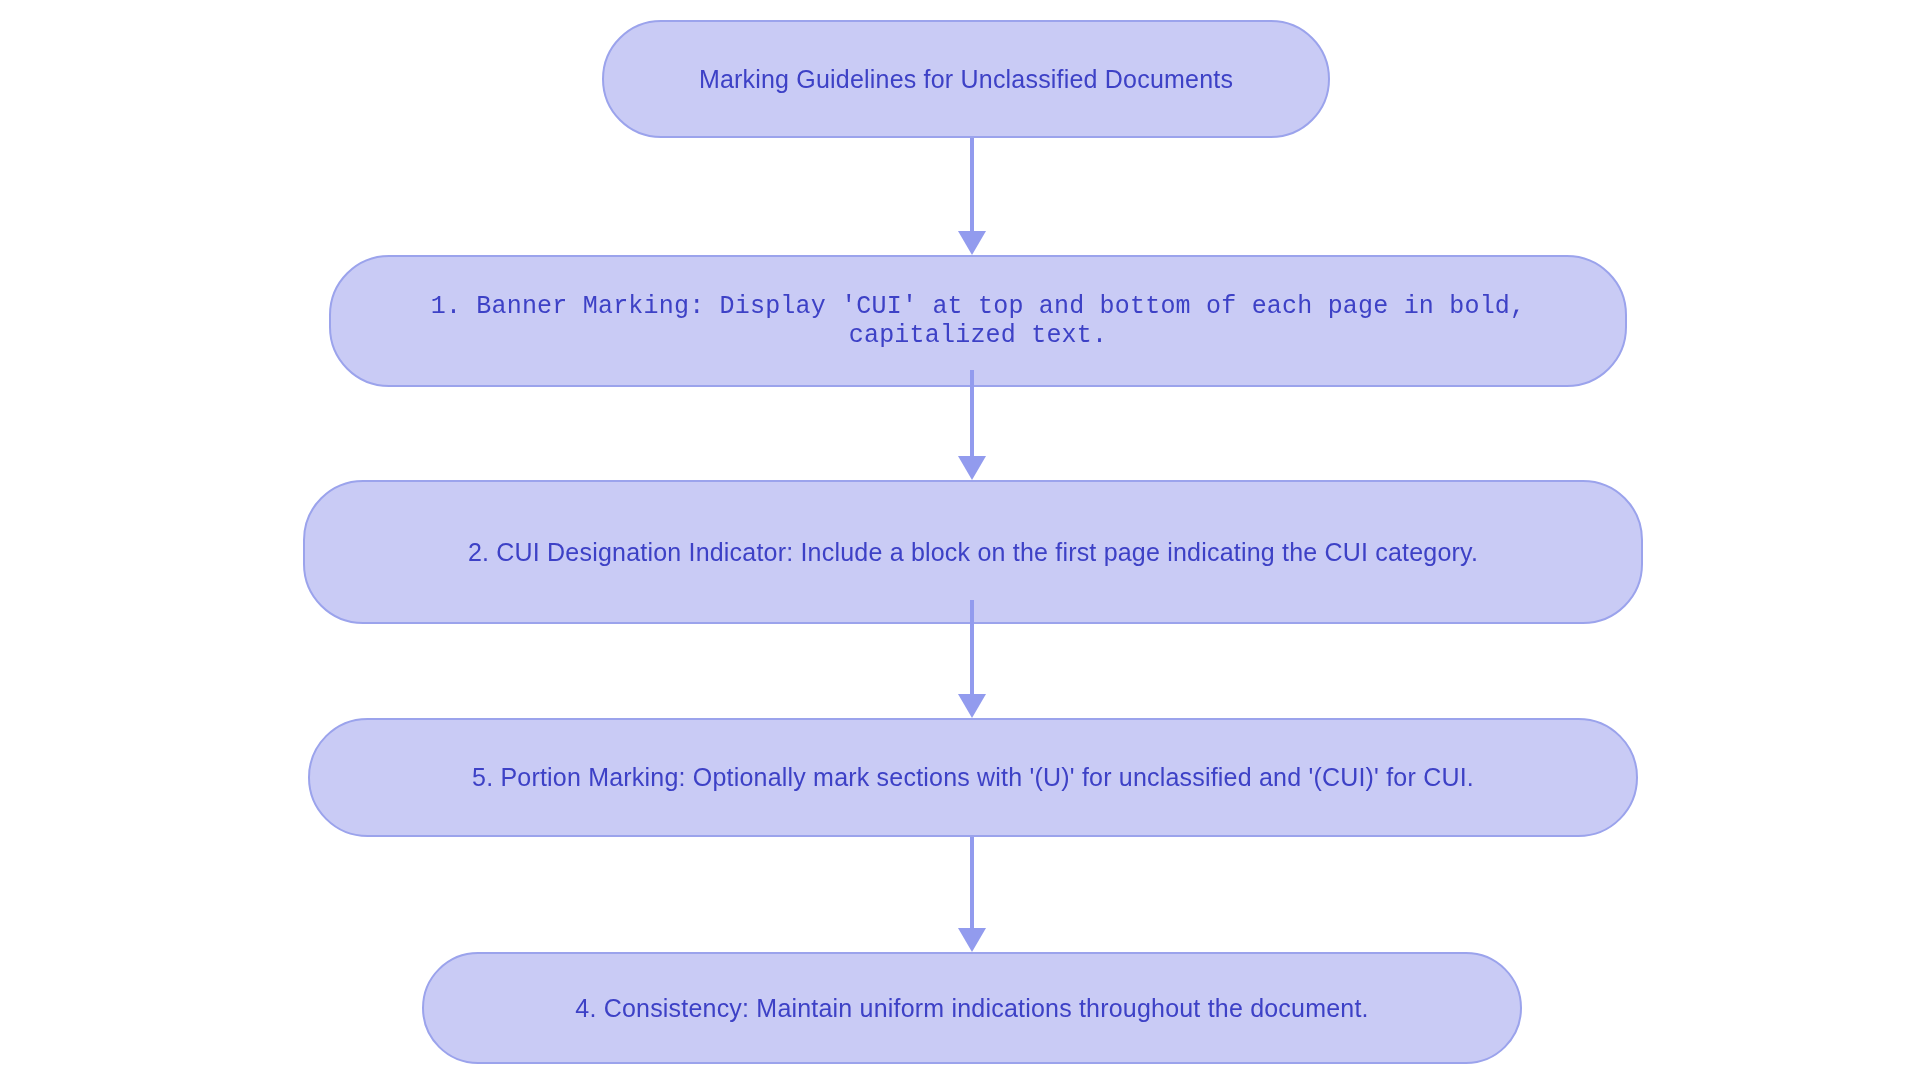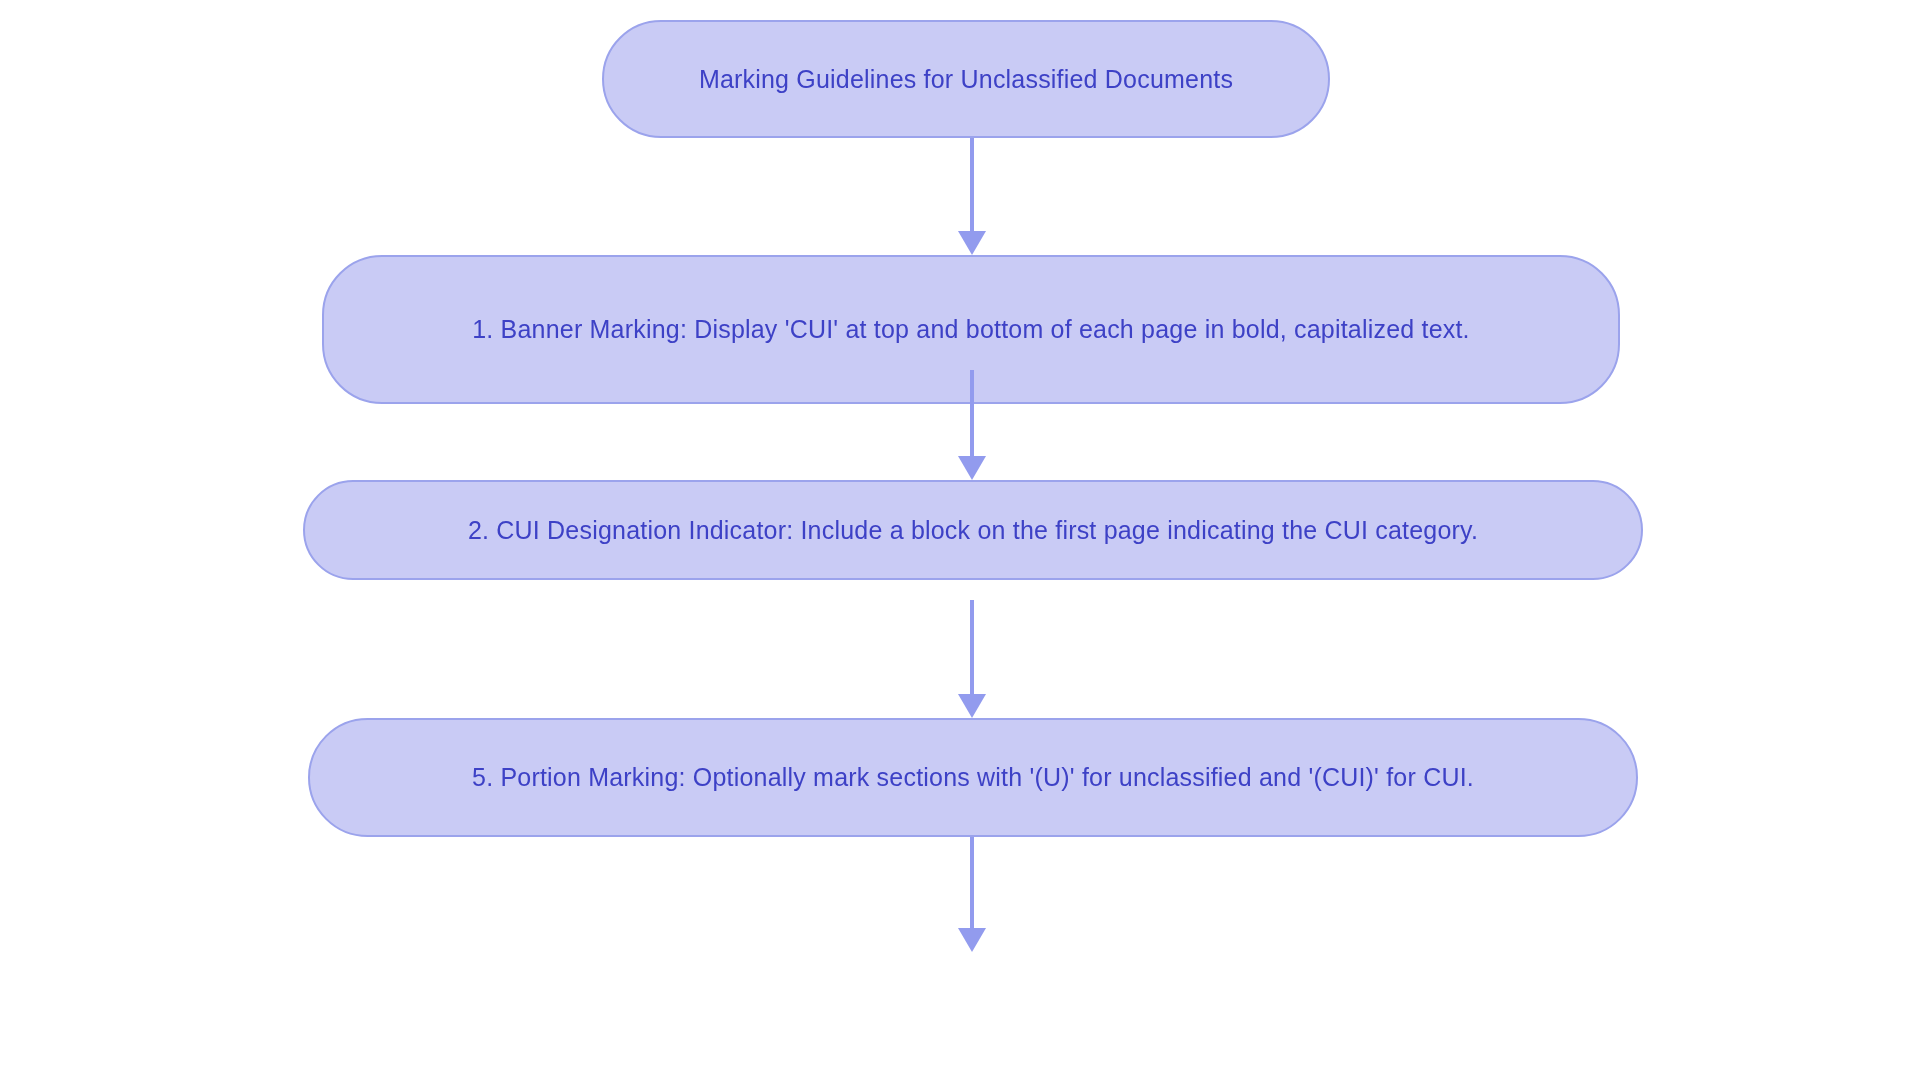--- a/index.html
+++ b/index.html
@@ -60,41 +60,44 @@
 
   <div class="node" style="left:602px;top:20px;width:728px;height:118px;">
     <span>Marking Guidelines for Unclassified Documents</span>
   </div>
 
   <div class="arrow" style="left:958px;top:138px;height:117px;">
     <div class="stem"></div>
     <div class="head"></div>
   </div>
 
-  <div class="node" style="left:322px;top:255px;width:1298px;height:149px;">
+  <div class="node" style="left:329px;top:255px;width:1298px;height:132px;font-family:Liberation Mono, monospace;">
     <span>1. Banner Marking: Display 'CUI' at top and bottom of each page in bold, capitalized text.</span>
   </div>
 
   <div class="arrow" style="left:958px;top:370px;height:110px;">
     <div class="stem"></div>
     <div class="head"></div>
   </div>
 
-  <div class="node" style="left:303px;top:480px;width:1340px;height:100px;">
+  <div class="node" style="left:303px;top:480px;width:1340px;height:144px;">
     <span>2. CUI Designation Indicator: Include a block on the first page indicating the CUI category.</span>
   </div>
 
   <div class="arrow" style="left:958px;top:600px;height:118px;">
     <div class="stem"></div>
     <div class="head"></div>
   </div>
 
   <div class="node" style="left:308px;top:718px;width:1330px;height:119px;">
     <span>5. Portion Marking: Optionally mark sections with '(U)' for unclassified and '(CUI)' for CUI.</span>
   </div>
 
   <div class="arrow" style="left:958px;top:837px;height:115px;">
     <div class="stem"></div>
     <div class="head"></div>
   </div>
 
+  <div class="node" style="left:422px;top:952px;width:1100px;height:112px;">
+    <span>4. Consistency: Maintain uniform indications throughout the document.</span>
+  </div>
 
 </div>
 
 </body></html>

